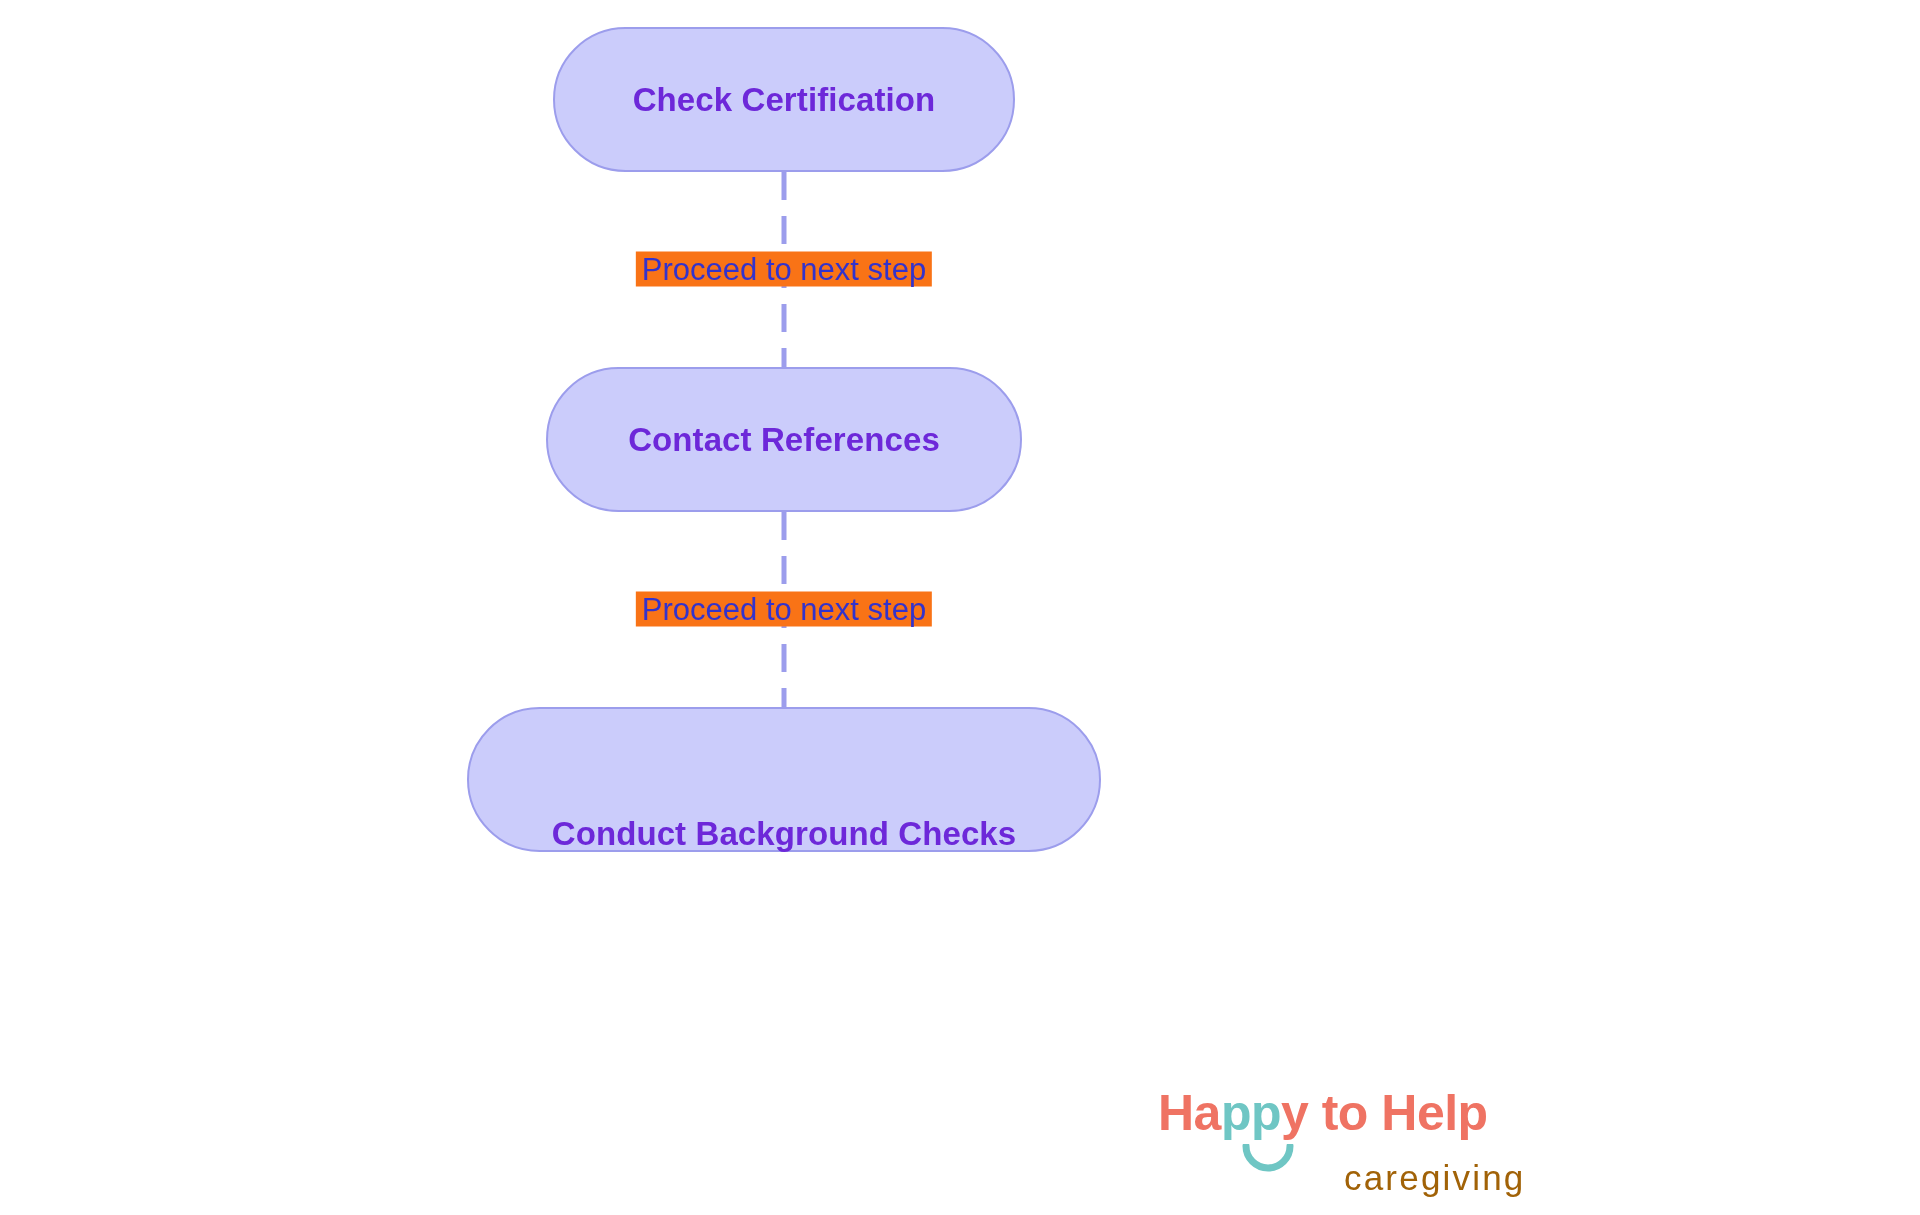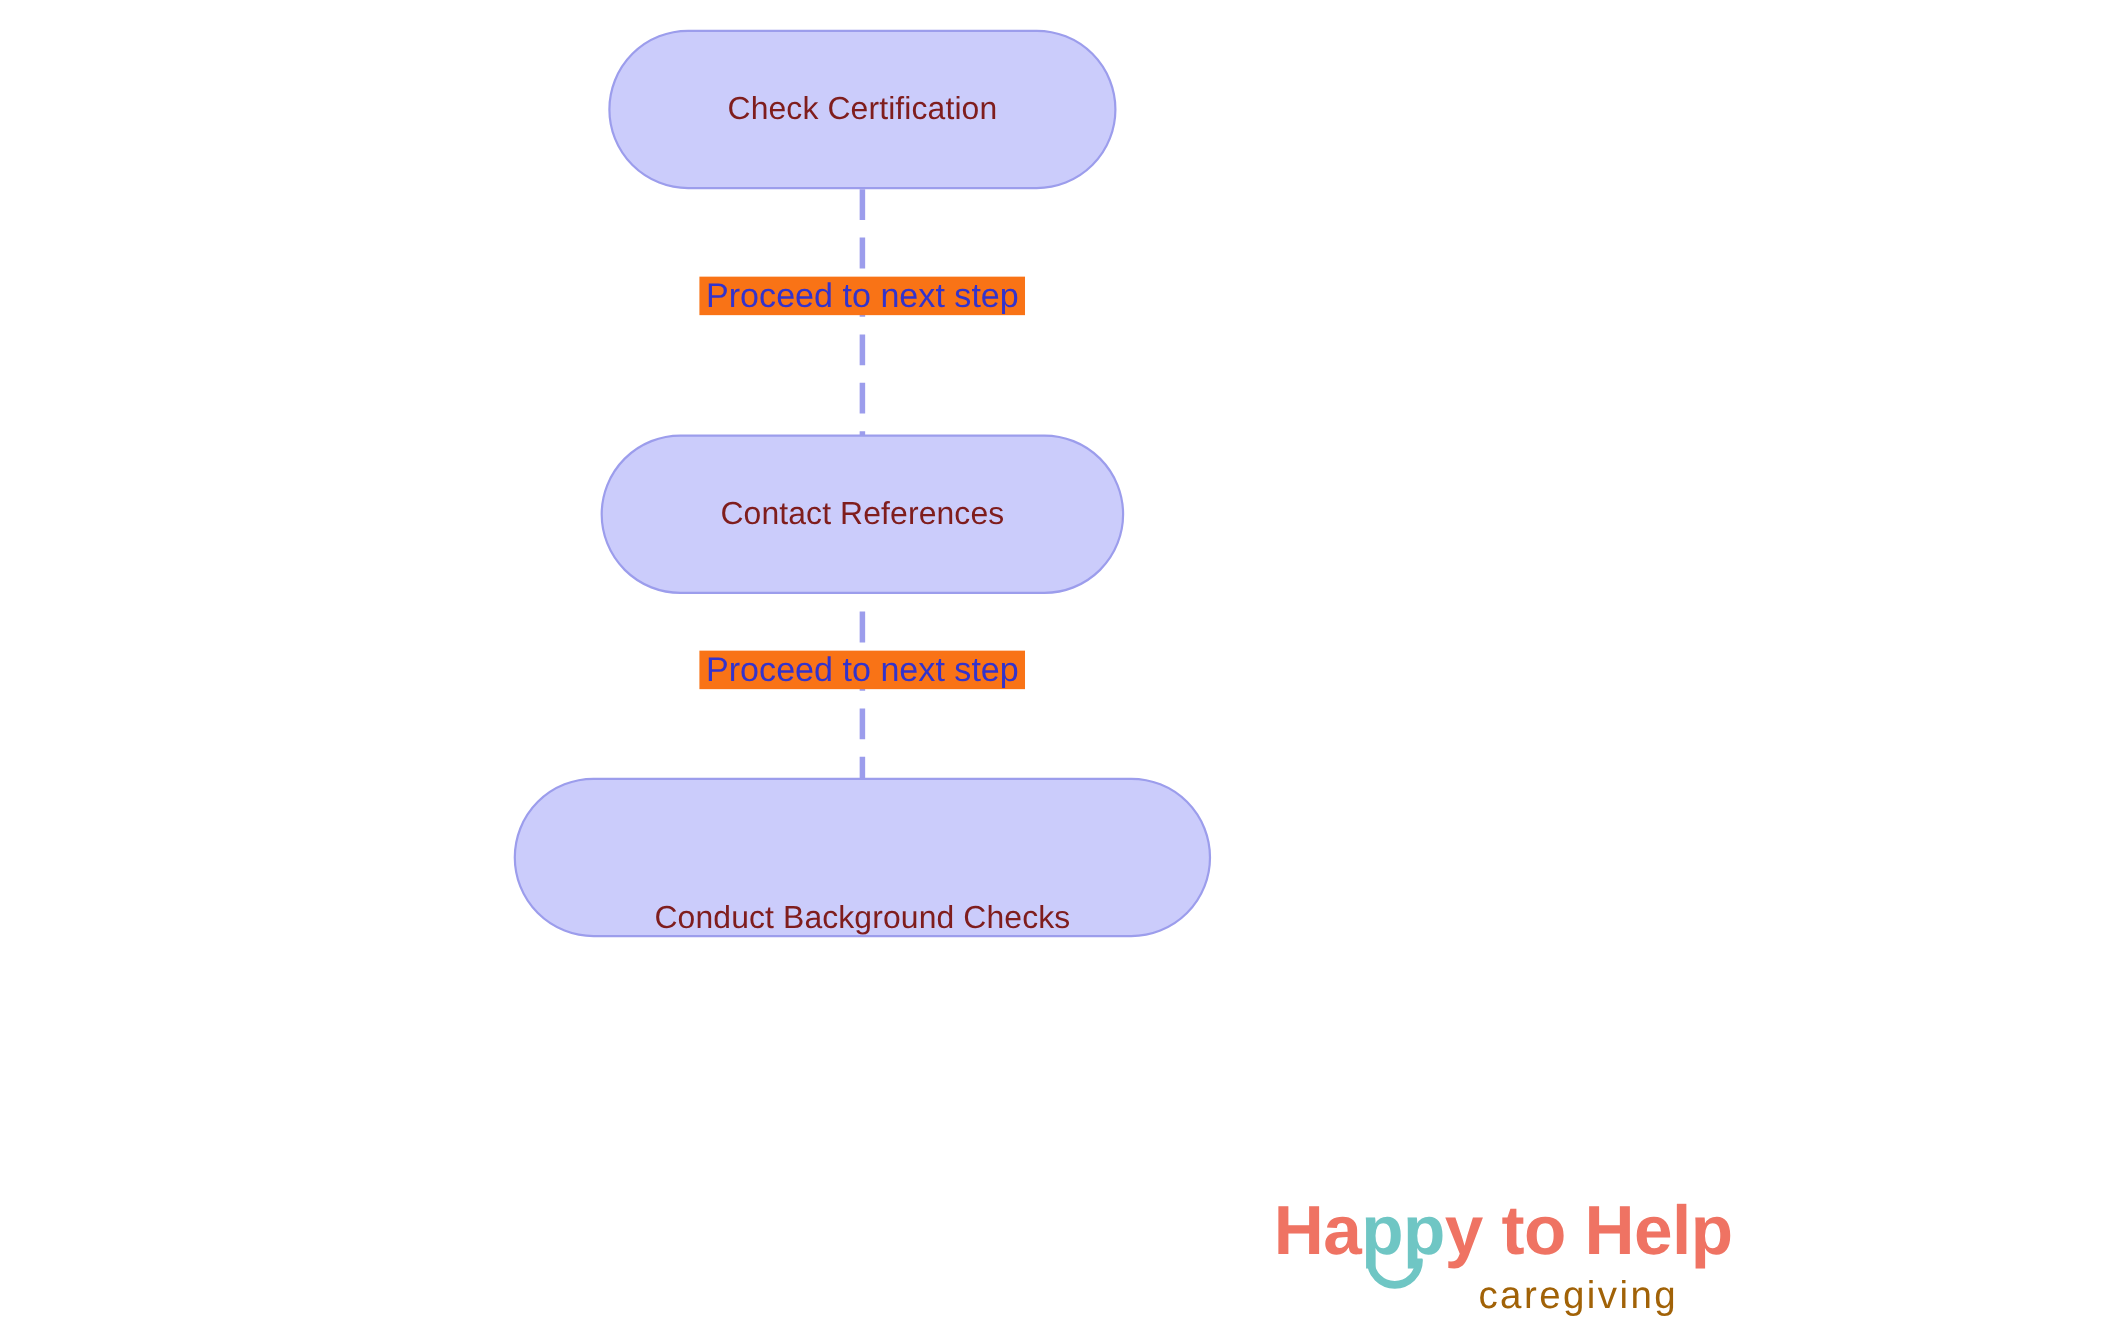--- a/index.html
+++ b/index.html
@@ -13,29 +13,29 @@
   #canvas{position:absolute;inset:0;width:1920px;height:1215px;}
 
   
   .node{
     position:absolute;
     box-sizing:border-box;
     display:flex;align-items:center;justify-content:center;
     background:#cbccfb;
     border:2px solid #9c9dec;
     border-radius:999px;
-    color:#7f1d1d;
-    font-size:29px;
-    font-weight:400;
+    color:#6d28d9;
+    font-size:33px;
+    font-weight:700;
     letter-spacing:0.1px;
     white-space:nowrap;
     line-height:1;
   }
   #node-0{left:553px;top:27px;width:462px;height:145px;}
-  #node-1{left:546px;top:367px;width:476px;height:145px;margin-top:28px;}
+  #node-1{left:546px;top:367px;width:476px;height:145px;}
   #node-2{left:467px;top:707px;width:634px;height:145px;align-items:flex-end;}
 
   
   #edges{position:absolute;left:0;top:0;width:1920px;height:1215px;pointer-events:none;}
 
   
   .edge-label{
     position:absolute;
     color:#3333cc;
     font-size:31px;
@@ -49,21 +49,21 @@
   #edge-label-1{left:784px;top:609px;}
 
   
   #logo{
     position:absolute;
     left:1158px;top:1088px;
     width:404px;height:108px;
   }
   #logo-wordmark{
     position:absolute;left:0;top:0;
-    font-size:63px;font-weight:bold;
+    font-size:50px;font-weight:bold;
     letter-spacing:-0.5px;
     line-height:1;
     white-space:nowrap;
     text-align:center;
   }
   .lg-coral{color:#ef7363;}
   .lg-teal{color:#6fc6c4;}
   #logo-smile{
     position:absolute;left:84px;top:56px;
     width:52px;height:30px;

